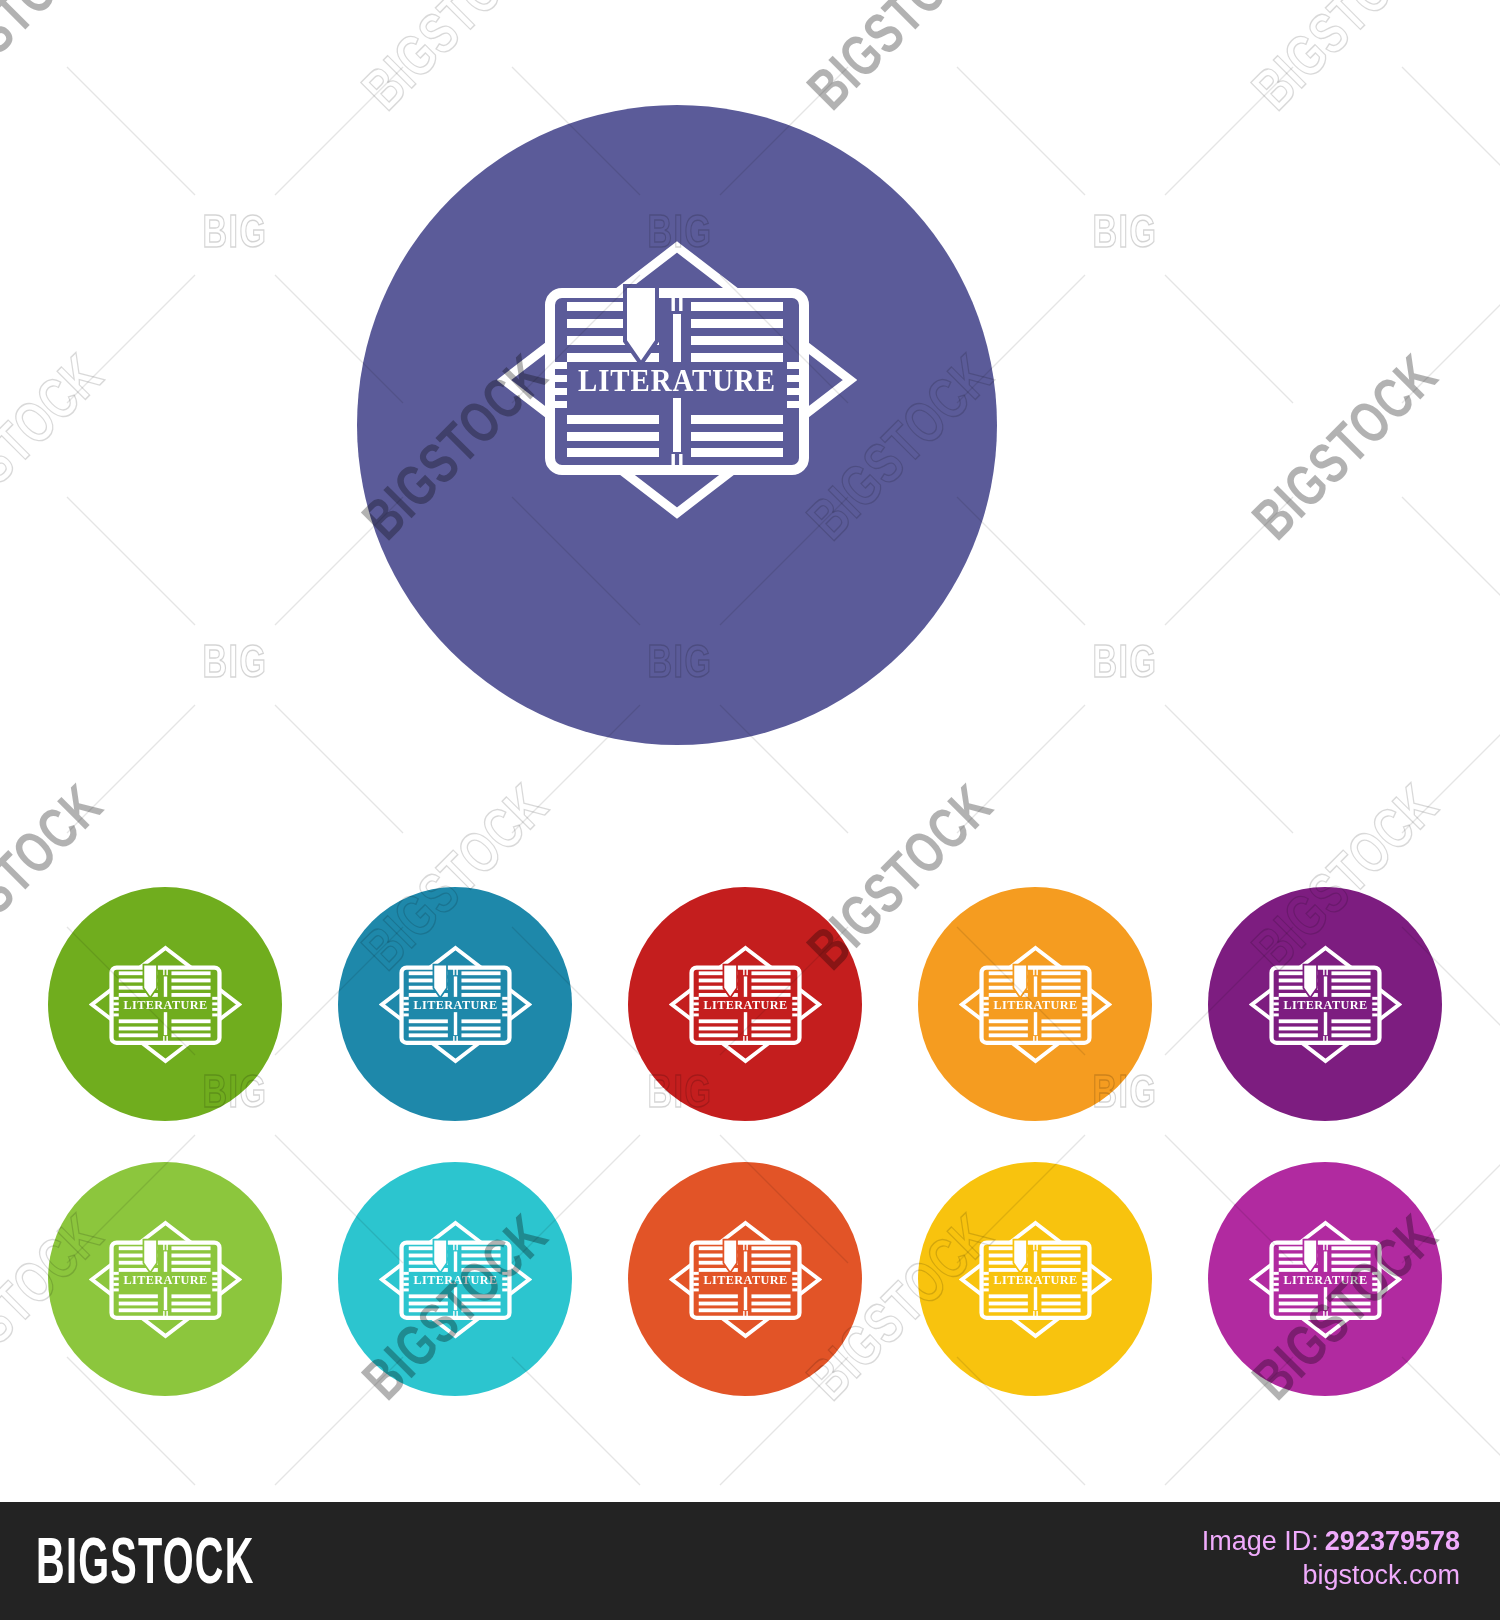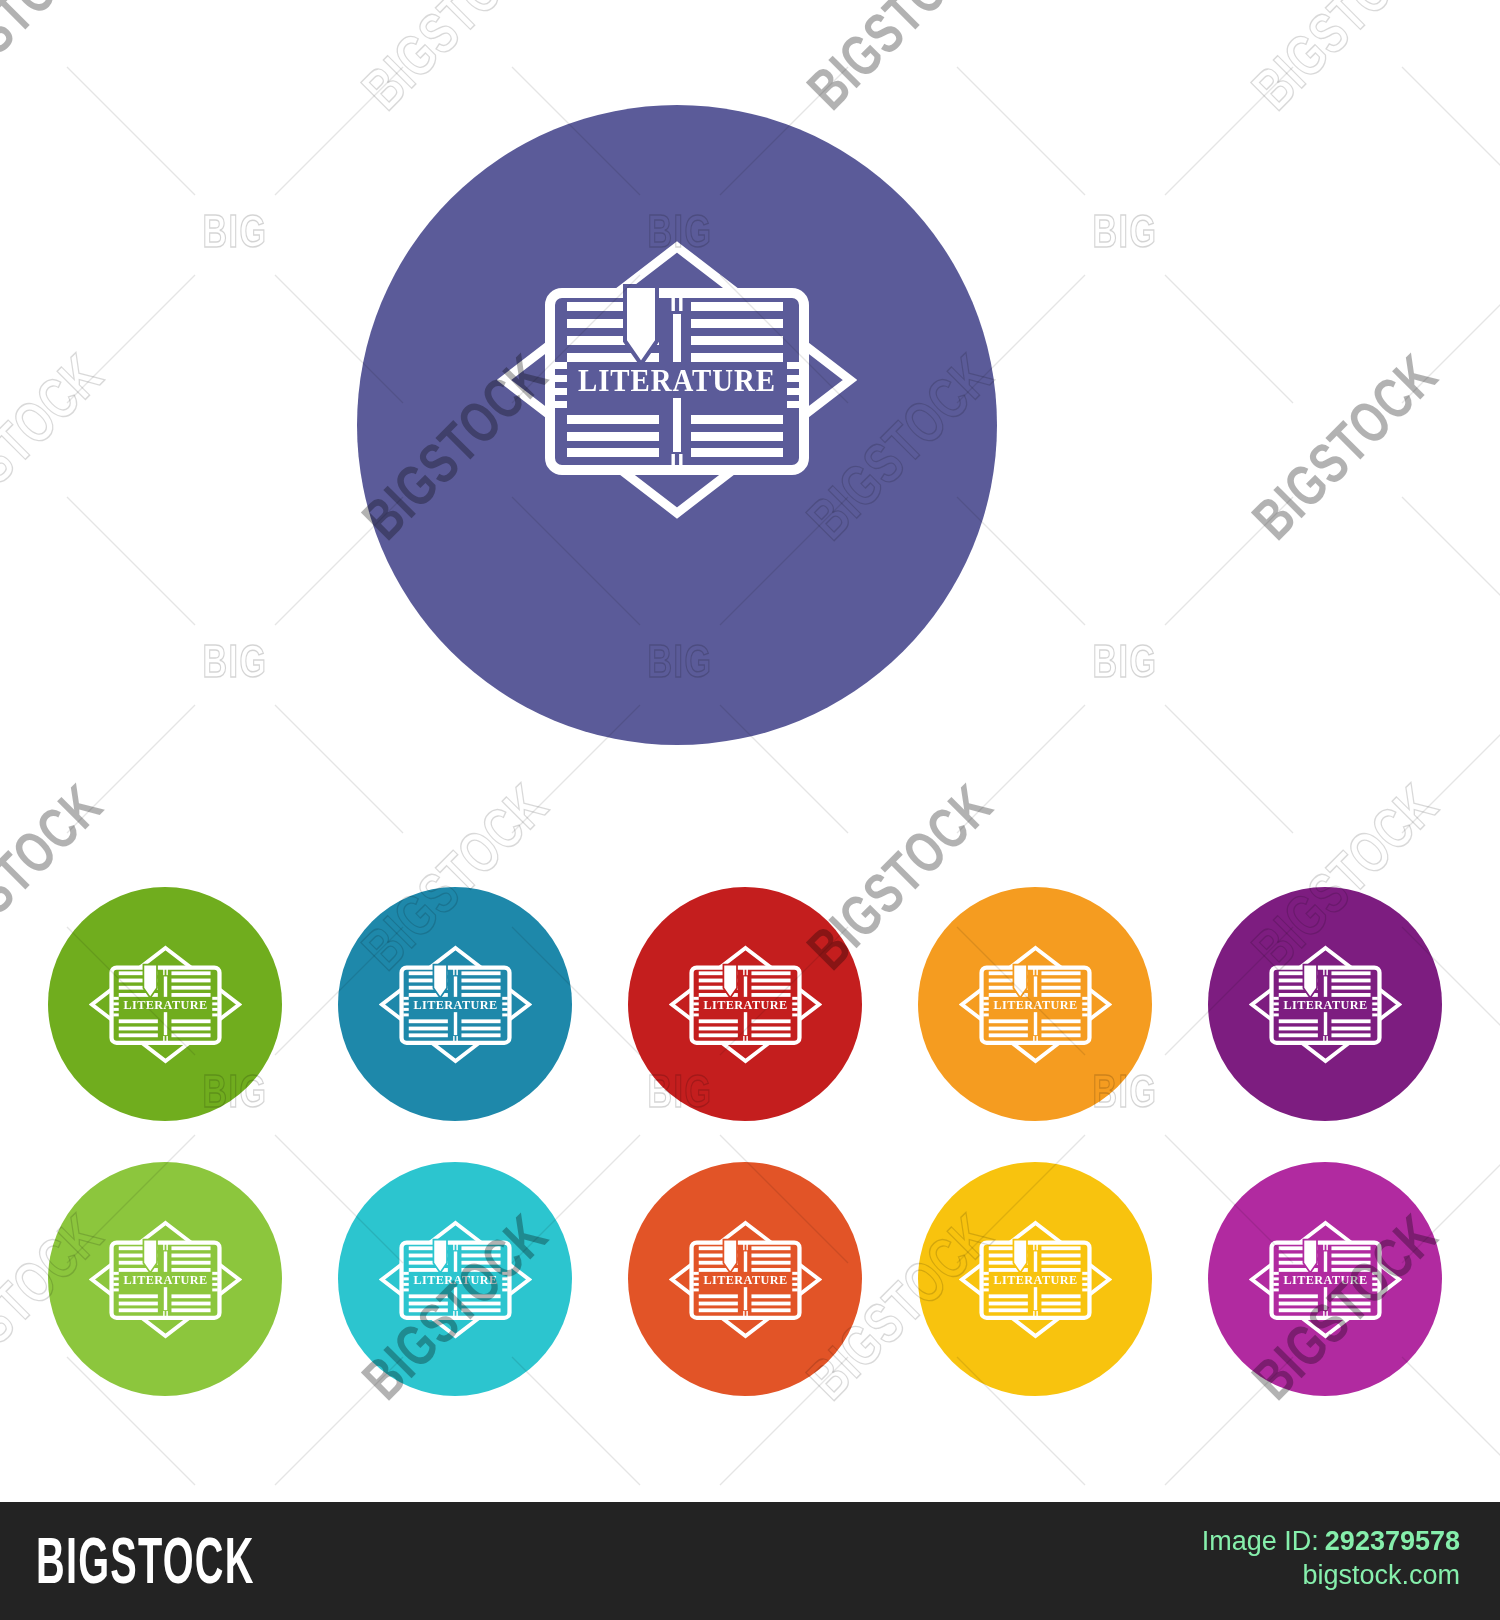--- a/index.html
+++ b/index.html
@@ -31,21 +31,21 @@
     position:absolute;left:0;bottom:0;width:1500px;height:118px;
     background:#232323;color:#ffffff;z-index:5;
   }
   .brand{
     position:absolute;left:36px;top:50%;
     transform:translateY(-50%) scaleX(0.62);transform-origin:left center;
     font-size:64px;font-weight:bold;letter-spacing:2px;white-space:nowrap;
   }
   .meta{
     position:absolute;right:40px;top:22px;text-align:right;
-    font-size:27px;line-height:34px;color:#86efac;
+    font-size:27px;line-height:34px;color:#f0abfc;
   }
   .meta .idv{font-weight:bold;margin-left:6px;}
 </style>
 </head>
 <body>
 
 <div id="stage">
     <div class="circle" style="left: 357px; top: 105px; width: 640px; height: 640px; background: rgb(91, 91, 153); color: rgb(91, 91, 153);">
       <svg class="icon" viewBox="0 0 360 280" aria-hidden="true" style="left: 140px; top: 135px; width: 360px; height: 280px;">
     <polygon class="diamond" points="180,7 353,140 180,273 7,140"></polygon>

